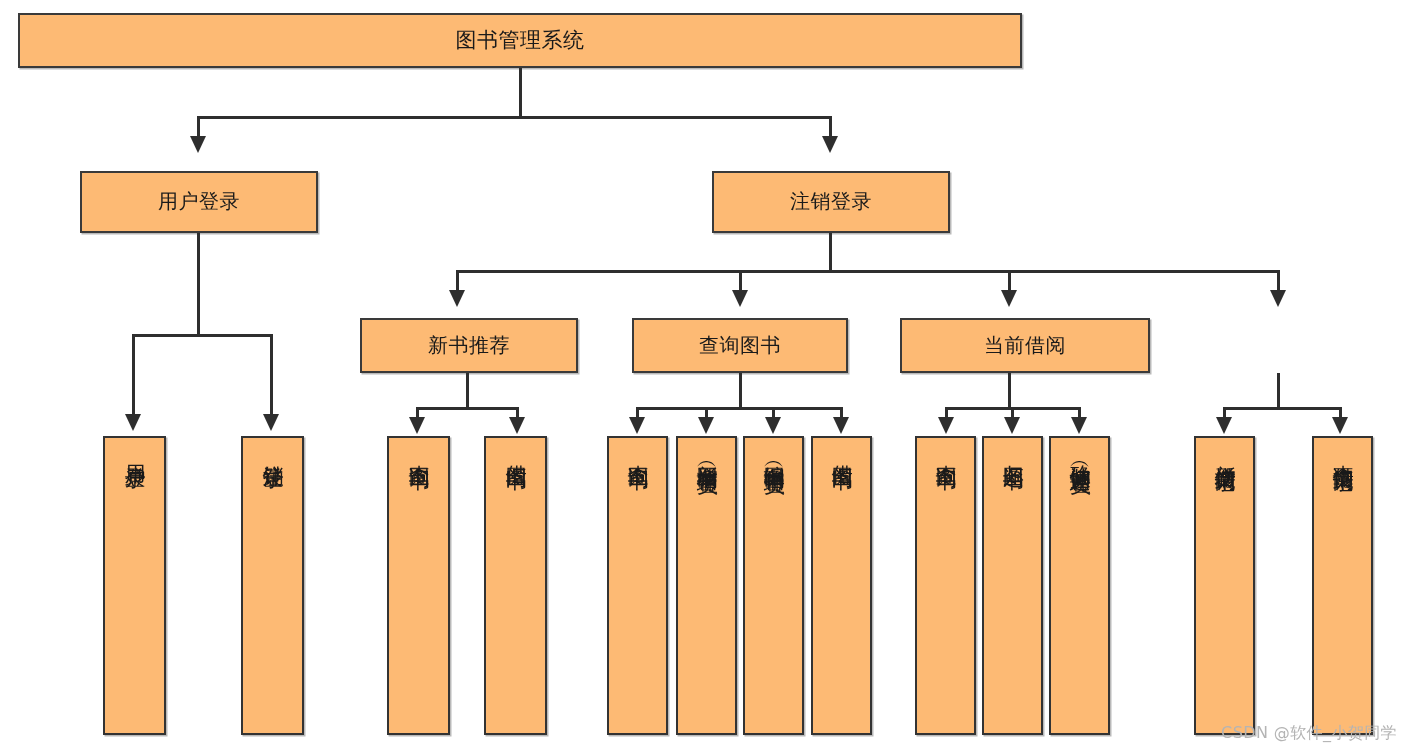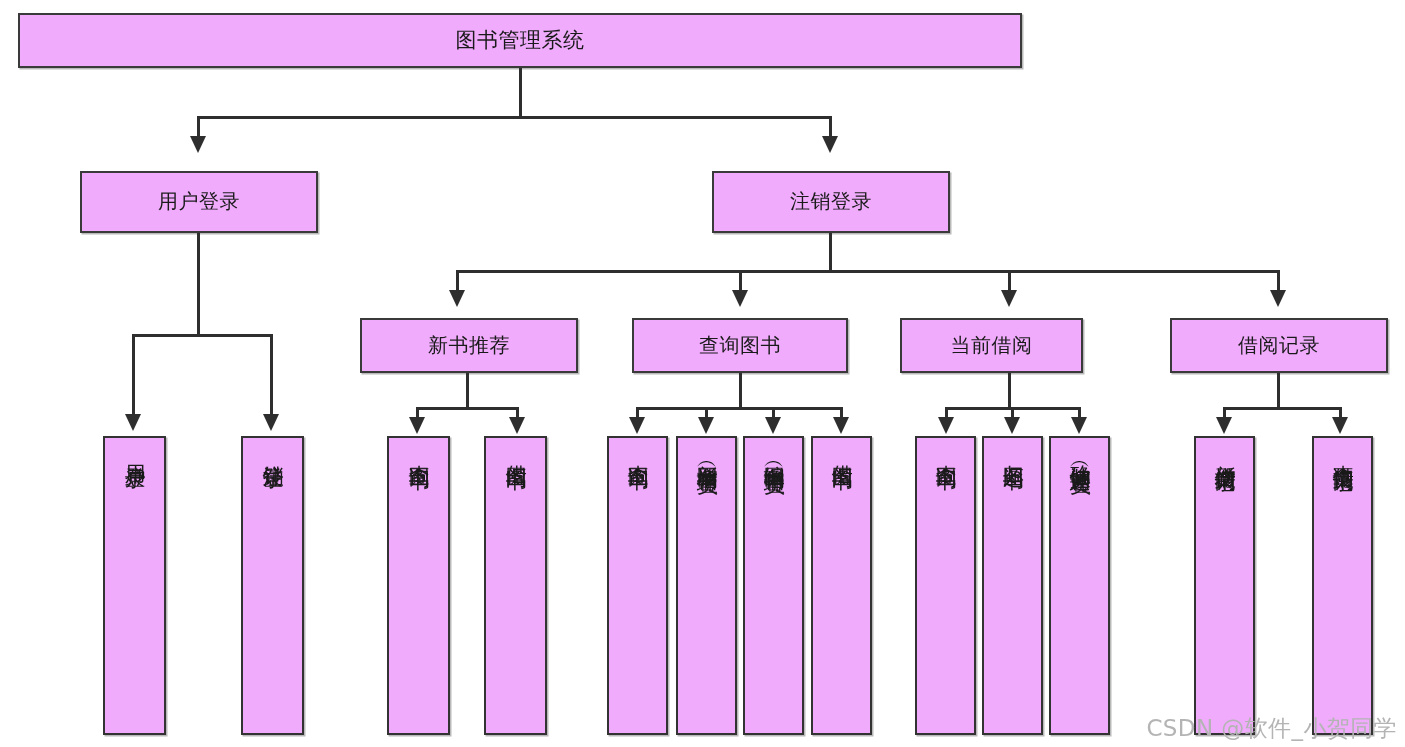--- a/index.html
+++ b/index.html
@@ -12,21 +12,21 @@
     position:relative;
     width:1405px;
     height:747px;
     background:#ffffff;
     overflow:hidden;
   }
   
   .node{
     position:absolute;
     box-sizing:border-box;
-    background:#f0abfc;
+    background:#fdba74;
     border:2px solid #3a3a3a;
     display:flex;
     align-items:center;
     justify-content:center;
     text-align:center;
     color:#1a1a1a;
     box-shadow:1.5px 1.5px 0 0 #b9b9b9;
   }
   .node .label{
     display:block;
@@ -67,21 +67,21 @@
     border-left:8px solid transparent;
     border-right:8px solid transparent;
     border-top:17px solid #2e2e2e;
   }
 
   
   #watermark{
     position:absolute;
     right:8px;
     bottom:3px;
-    font-size:23px;
+    font-size:16px;
     color:#b4b4b4;
     white-space:nowrap;
     letter-spacing:0.4px;
     font-family:"DejaVu Sans","Liberation Sans",sans-serif;
   }
 </style>
 </head>
 <body>
 
 <div id="canvas">
@@ -129,25 +129,22 @@
   <div class="arrow" style="left:1001px;top:290px;"></div>
   <div class="ln v" style="left:1277px;top:270px;width:3px;height:22px;"></div>
   <div class="arrow" style="left:1270px;top:290px;"></div>
 
   <div class="node lvl3" style="left:360px;top:318px;width:218px;height:55px;">
     <span class="label">新书推荐</span>
   </div>
   <div class="node lvl3" style="left:632px;top:318px;width:216px;height:55px;">
     <span class="label">查询图书</span>
   </div>
-  <div class="node lvl3" style="left:900px;top:318px;width:183px;height:55px;">
+  <div class="node lvl3" style="left:900px;top:318px;width:250px;height:55px;">
     <span class="label">当前借阅</span>
-  </div>
-  <div class="node lvl3" style="left:1170px;top:318px;width:218px;height:55px;">
-    <span class="label">借阅记录</span>
   </div>
 
   <div class="ln v" style="left:466px;top:373px;width:3px;height:37px;"></div>
   <div class="ln h" style="left:416px;top:407px;width:103px;height:3px;"></div>
   <div class="ln v" style="left:416px;top:407px;width:3px;height:12px;"></div>
   <div class="arrow" style="left:409px;top:417px;"></div>
   <div class="ln v" style="left:516px;top:407px;width:3px;height:12px;"></div>
   <div class="arrow" style="left:509px;top:417px;"></div>
 
   <div class="node leaf" style="left:387px;top:436px;width:63px;height:299px;">

